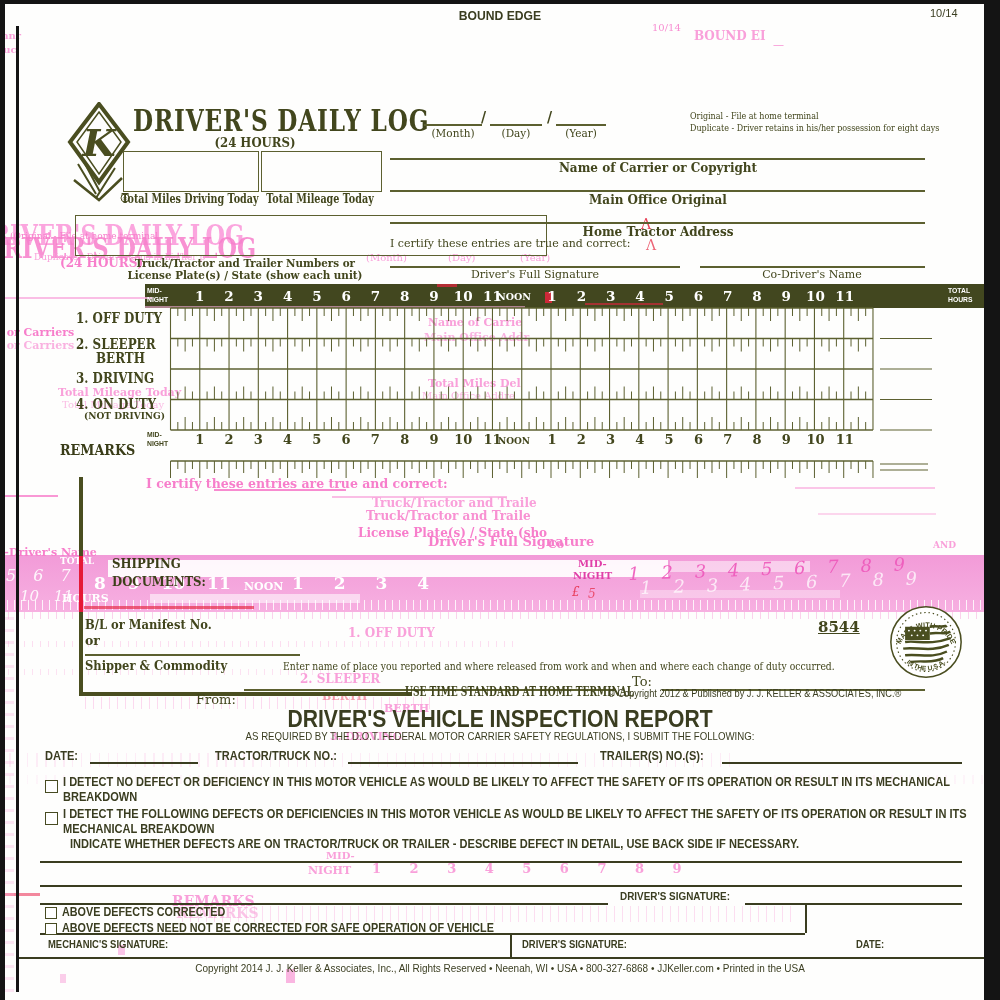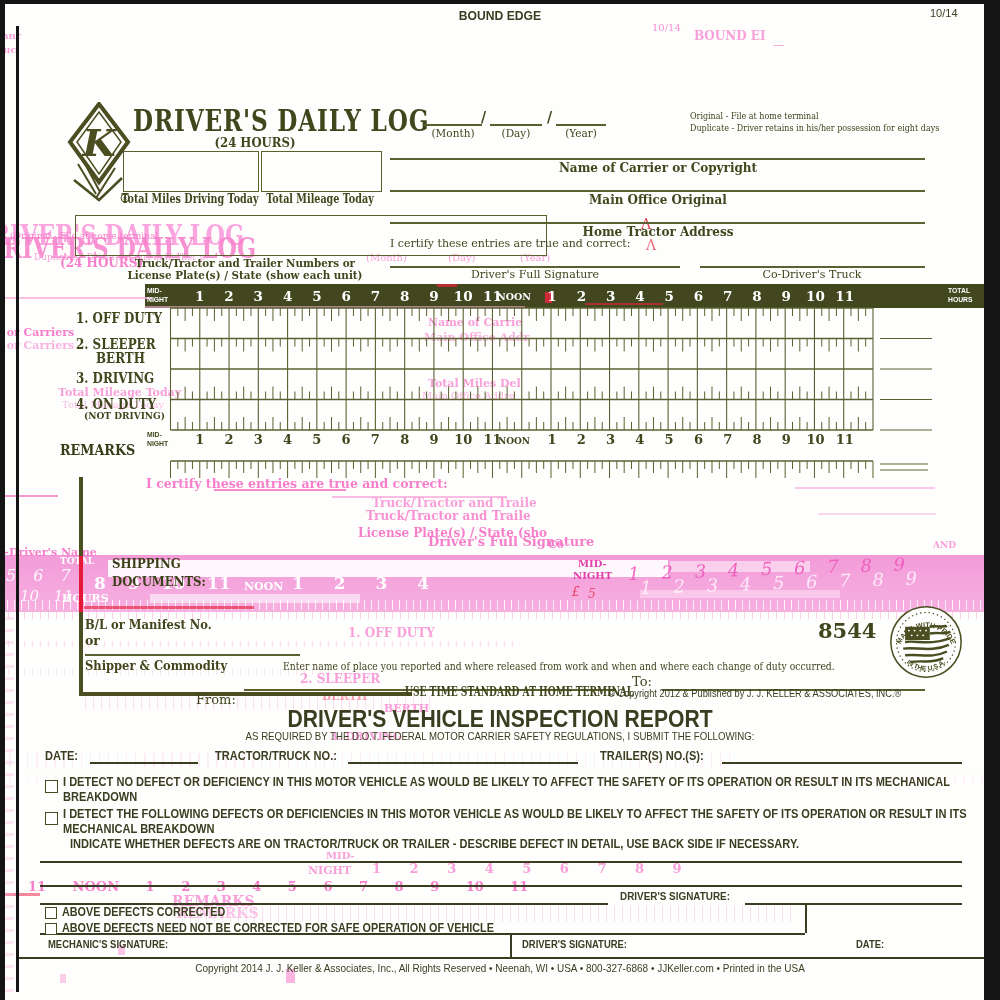--- a/index.html
+++ b/index.html
@@ -75,21 +75,21 @@
   <div class="ln" style="left:390px;top:222px;width:535px;"></div>
   <div class="abs ser b ol ctr" style="left:658px;top:225px;font-size:12px;z-index:5;">Home Tractor Address</div>
 
   <div class="box" style="left:75px;top:215px;width:470px;height:39px;"></div>
   <div class="abs ser ol" style="left:390px;top:237px;font-size:11px;z-index:5;">I certify these entries are true and correct:</div>
   <div class="abs ser b ol" style="left:245px;top:256px;font-size:11.5px;transform:translateX(-50%) scaleX(.9);z-index:5;">Truck/Tractor and Trailer Numbers or</div>
   <div class="abs ser b ol" style="left:245px;top:268px;font-size:11.5px;transform:translateX(-50%) scaleX(.9);z-index:5;">License Plate(s) / State (show each unit)</div>
   <div class="ln" style="left:390px;top:266px;width:290px;"></div>
   <div class="abs ser ol ctr" style="left:535px;top:268px;font-size:11px;z-index:5;">Driver's Full Signature</div>
   <div class="ln" style="left:700px;top:266px;width:225px;"></div>
-  <div class="abs ser ol ctr" style="left:812px;top:268px;font-size:11px;z-index:5;">Co-Driver's Truck</div>
+  <div class="abs ser ol ctr" style="left:812px;top:268px;font-size:11px;z-index:5;">Co-Driver's Name</div>
 
   <div class="abs" style="left:145px;top:284px;width:840px;height:24px;background:#42471f;z-index:4;"></div>
   <div class="abs sans b" style="left:147px;top:286px;font-size:8px;color:#fff;z-index:6;transform:scaleX(.85);transform-origin:left;">MID-</div>
   <div class="abs sans b" style="left:147px;top:295px;font-size:8px;color:#fff;z-index:6;transform:scaleX(.85);transform-origin:left;">NIGHT</div>
   <div class="abs ser b" style="left:514px;top:291px;font-size:9.5px;color:#fff;z-index:6;transform:translateX(-50%);">NOON</div>
   <div class="abs sans b" style="left:948px;top:286px;font-size:8px;color:#fff;z-index:6;transform:scaleX(.85);transform-origin:left;">TOTAL</div>
   <div class="abs sans b" style="left:948px;top:295px;font-size:8px;color:#fff;z-index:6;transform:scaleX(.85);transform-origin:left;">HOURS</div>
 
   <svg id="grid-svg" class="abs" style="left:145px;top:284px;z-index:5;" width="840" height="200">
       <line x1="25.5" y1="24" x2="25.5" y2="146" stroke="#5c6030" stroke-width="1.1"></line>
@@ -545,21 +545,21 @@
   <div class="abs ser b ol" style="left:85px;top:633px;font-size:12.5px;z-index:5;">or</div>
   <div class="ln" style="left:85px;top:654px;width:215px;"></div>
   <div class="abs ser b ol" style="left:85px;top:658px;font-size:12.5px;transform:scaleX(.92);transform-origin:left;z-index:5;">Shipper &amp; Commodity</div>
   <div class="abs ser ol" style="left:283px;top:660px;font-size:10.5px;transform:scaleX(.88);transform-origin:left;z-index:5;">Enter name of place you reported and where released from work and when and where each change of duty occurred.</div>
 
   <div class="abs ser ol" style="left:196px;top:692px;font-size:13px;z-index:5;">From:</div>
   <div class="ln" style="left:244px;top:689px;width:372px;"></div>
   <div class="abs ser ol" style="left:632px;top:674px;font-size:13px;z-index:5;">To:</div>
   <div class="ln" style="left:662px;top:689px;width:263px;"></div>
 
-  <div class="abs ser b ol" style="left:818px;top:618px;font-size:21px;z-index:5;">8544</div>
+  <div class="abs ser b ol" style="left:818px;top:618px;font-size:15px;z-index:5;text-decoration:underline;">8544</div>
 
   <div class="abs" style="left:888px;top:604px;z-index:5;">
     <svg width="76" height="76" viewBox="0 0 80 80">
       <circle cx="40" cy="40" r="37" fill="#fff" stroke="#4a4e20" stroke-width="1.6"></circle>
       <circle cx="40" cy="40" r="31" fill="none" stroke="#4a4e20" stroke-width="1.2" stroke-dasharray="1.5,3"></circle>
       <defs>
         <path id="arcTop" d="M 12,46 A 29,29 0 0 1 68,46"></path>
         <path id="arcBot" d="M 10,40 A 30,30 0 0 0 70,40"></path>
         <clipPath id="sealClip">
             <circle cx="40" cy="40" r="28"></circle>
@@ -681,21 +681,20 @@
     <div class="ghost" style="left: 572px; top: 585px; font-size: 12px; color: rgb(229, 36, 61); font-style: italic; opacity: 0.8;">£</div>
     <div class="ghost" style="left: 588px; top: 587px; font-size: 12px; color: rgb(229, 36, 61); font-style: italic; opacity: 0.7;">5</div>
     <div class="ghost" style="left: 348px; top: 626px; font-size: 12px; color: rgb(249, 160, 218); font-weight: 700;">1. OFF DUTY</div>
     <div class="ghost" style="left: 300px; top: 672px; font-size: 12px; color: rgb(249, 160, 218); font-weight: 700;">2. SLEEPER</div>
     <div class="ghost" style="left: 322px; top: 690px; font-size: 11px; color: rgb(240, 86, 110); font-weight: 700; opacity: 0.55;">BERTH</div>
     <div class="ghost" style="left: 384px; top: 702px; font-size: 11px; color: rgb(249, 160, 218); font-weight: 700;">BERTH</div>
     <div class="ghost" style="left: 330px; top: 730px; font-size: 11px; color: rgb(249, 160, 218); font-weight: 700;">3. DRIVING</div>
     <div class="ghost" style="left: 326px; top: 850px; font-size: 10px; color: rgb(249, 160, 218); font-weight: 700;">MID-</div>
     <div class="ghost" style="left: 308px; top: 864px; font-size: 11px; color: rgb(249, 160, 218); font-weight: 700;">NIGHT</div>
     <div class="ghost" style="left: 372px; top: 861px; font-size: 13px; color: rgb(249, 160, 218); font-weight: 700; word-spacing: 24px;">1 2 3 4 5 6 7 8 9</div>
-    <div class="ghost" style="left: 28px; top: 879px; font-size: 13px; color: rgb(247, 126, 203); font-weight: 700; word-spacing: 22px;">11 NOON 1 2 3 4 5 6 7 8 9 10 11</div>
     <div class="ghost" style="left: 172px; top: 893px; font-size: 14px; color: rgb(249, 160, 218); font-weight: 700;">REMARKS</div>
     <div class="ghost" style="left: 176px; top: 905px; font-size: 14px; color: rgb(249, 160, 218); font-weight: 700; opacity: 0.6;">REMARKS</div>
     <span class="barnum" style="left: 199.77px; top: 288px;">1</span>
     <span class="scalenum" style="left: 199.77px; top: 432px;">1</span>
     <span class="barnum" style="left: 229.04px; top: 288px;">2</span>
     <span class="scalenum" style="left: 229.04px; top: 432px;">2</span>
     <span class="barnum" style="left: 258.31px; top: 288px;">3</span>
     <span class="scalenum" style="left: 258.31px; top: 432px;">3</span>
     <span class="barnum" style="left: 287.58px; top: 288px;">4</span>
     <span class="scalenum" style="left: 287.58px; top: 432px;">4</span>

